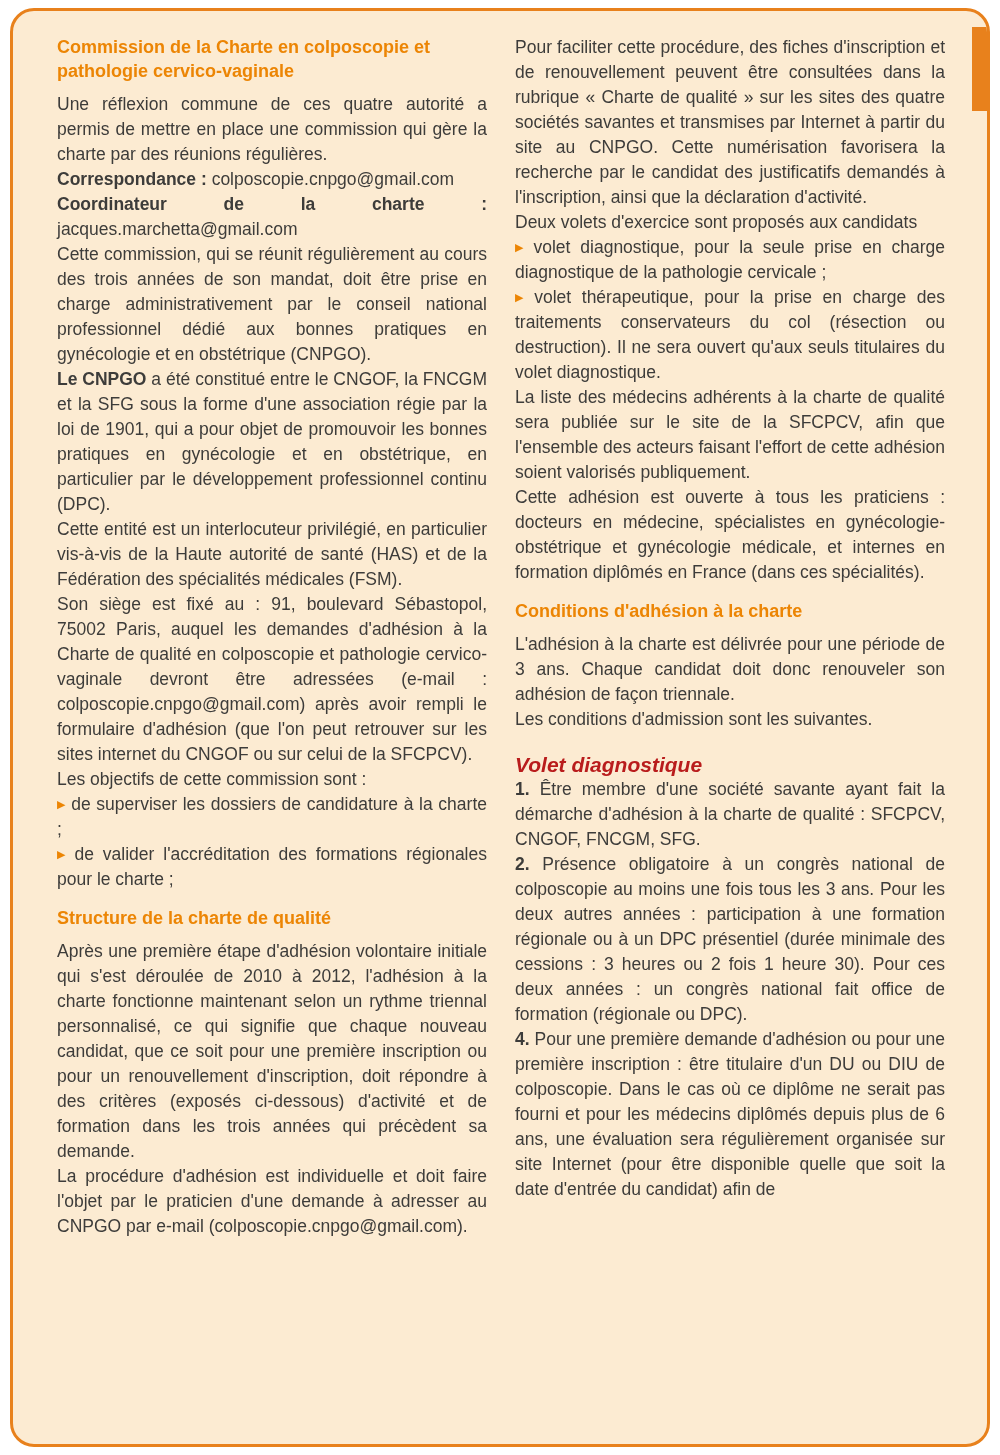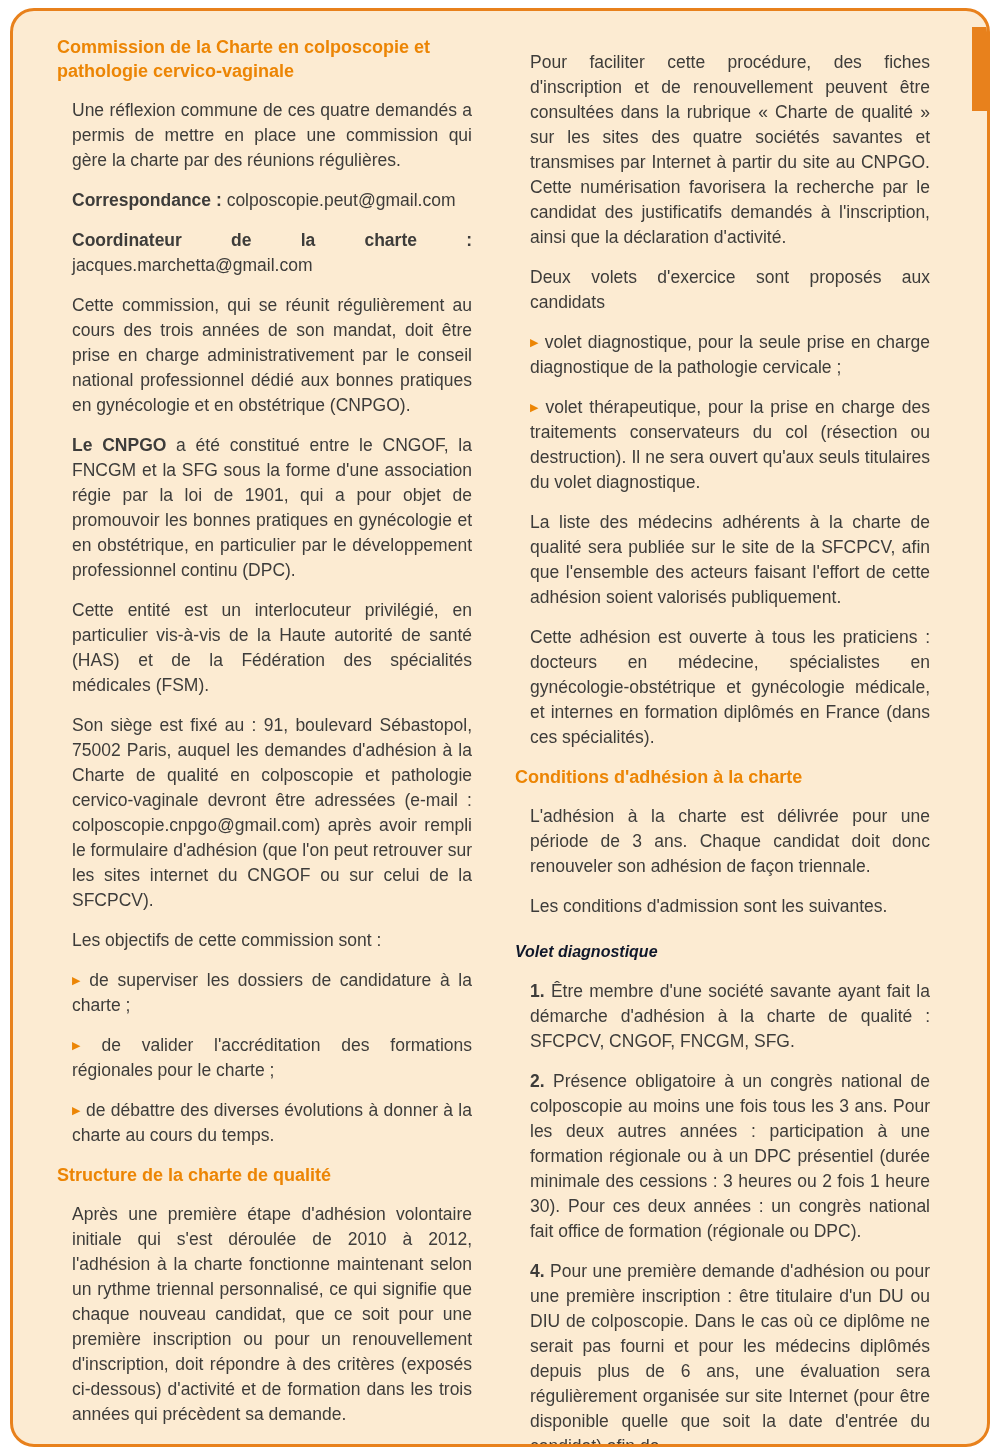--- a/index.html
+++ b/index.html
@@ -27,34 +27,34 @@
   .columns { display: flex; gap: 28px; height: 100%; }
   .col {
     flex: 1;
     color: #3d3c3a;
     font-size: 17.5px;
     line-height: 25px;
     text-align: justify;
     overflow-wrap: break-word;
     -webkit-hyphens: auto; hyphens: auto;
   }
-  .col p { margin: 15px; }
+  .col p { margin: 0; }
   h2.section {
     color: #ec8504;
     font-size: 18px;
     line-height: 24px;
     font-weight: bold;
     text-align: left;
     margin-bottom: 9px;
     hyphens: none;
   }
   h2.section.mt { margin-top: 14px; }
   h3.subsection {
-    color: #0f172a;
-    font-size: 16px;
+    color: #b91c1c;
+    font-size: 21px;
     line-height: 25px;
     font-weight: bold;
     font-style: italic;
     text-align: left;
     margin-top: 20px;
   }
   .arrow {
     color: #ec8504;
     font-size: 11px;
     margin-right: 5px;
@@ -64,31 +64,30 @@
 </style>
 </head>
 <body>
 
 <div class="panel">
   <div class="edge-marker"></div>
   <div class="columns">
 
     <div class="col">
       <h2 class="section">Commission de la Charte en colposcopie et pathologie cervico-vaginale</h2>
-      <p>Une réflexion commune de ces quatre demandés a permis de mettre en place une commission qui gère la charte par des réunions régulières.</p>
-      <p><b>Correspondance :</b> <span>colposcopie.peut@gmail.com</span></p>
+      <p>Une réflexion commune de ces quatre autorité a permis de mettre en place une commission qui gère la charte par des réunions régulières.</p>
+      <p><b>Correspondance :</b> <span>colposcopie.cnpgo@gmail.com</span></p>
       <p><b>Coordinateur de la charte :</b> <span>jacques.marchetta@gmail.com</span></p>
       <p>Cette commission, qui se réunit régulièrement au cours des trois années de son mandat, doit être prise en charge administrativement par le conseil national professionnel dédié aux bonnes pratiques en gynécologie et en obstétrique (CNPGO).</p>
       <p><b>Le CNPGO</b><span> a été constitué entre le CNGOF, la FNCGM et la SFG sous la forme d'une association régie par la loi de 1901, qui a pour objet de promouvoir les bonnes pratiques en gynécologie et en obstétrique, en particulier par le développement professionnel continu (DPC).</span></p>
       <p>Cette entité est un interlocuteur privilégié, en particulier vis-à-vis de la Haute autorité de santé (HAS) et de la Fédération des spécialités médicales (FSM).</p>
       <p>Son siège est fixé au : 91, boulevard Sébastopol, 75002 Paris, auquel les demandes d'adhésion à la Charte de qualité en colposcopie et pathologie cervico-vaginale devront être adressées (e-mail : colposcopie.cnpgo@gmail.com) après avoir rempli le formulaire d'adhésion (que l'on peut retrouver sur les sites internet du CNGOF ou sur celui de la SFCPCV).</p>
       <p>Les objectifs de cette commission sont :</p>
       <p class="bullet"><span class="arrow">▶</span><span>de superviser les dossiers de candidature à la charte ;</span></p>
       <p class="bullet"><span class="arrow">▶</span><span>de valider l'accréditation des formations régionales pour le charte ;</span></p>
-      <p class="bullet"><span class="arrow">▶</span><span>de débattre des diverses évolutions à donner à la charte au cours du temps.</span></p>
       <h2 class="section mt">Structure de la charte de qualité</h2>
       <p>Après une première étape d'adhésion volontaire initiale qui s'est déroulée de 2010 à 2012, l'adhésion à la charte fonctionne maintenant selon un rythme triennal personnalisé, ce qui signifie que chaque nouveau candidat, que ce soit pour une première inscription ou pour un renouvellement d'inscription, doit répondre à des critères (exposés ci-dessous) d'activité et de formation dans les trois années qui précèdent sa demande.</p>
       <p>La procédure d'adhésion est individuelle et doit faire l'objet par le praticien d'une demande à adresser au CNPGO par e-mail (colposcopie.cnpgo@gmail.com).</p>
     </div>
 
     <div class="col">
       <p>Pour faciliter cette procédure, des fiches d'inscription et de renouvellement peuvent être consultées dans la rubrique « Charte de qualité » sur les sites des quatre sociétés savantes et transmises par Internet à partir du site au CNPGO. Cette numérisation favorisera la recherche par le candidat des justificatifs demandés à l'inscription, ainsi que la déclaration d'activité.</p>
       <p>Deux volets d'exercice sont proposés aux candidats</p>
       <p class="bullet"><span class="arrow">▶</span><span>volet diagnostique, pour la seule prise en charge diagnostique de la pathologie cervicale ;</span></p>
       <p class="bullet"><span class="arrow">▶</span><span>volet thérapeutique, pour la prise en charge des traitements conservateurs du col (résection ou destruction). Il ne sera ouvert qu'aux seuls titulaires du volet diagnostique.</span></p>

